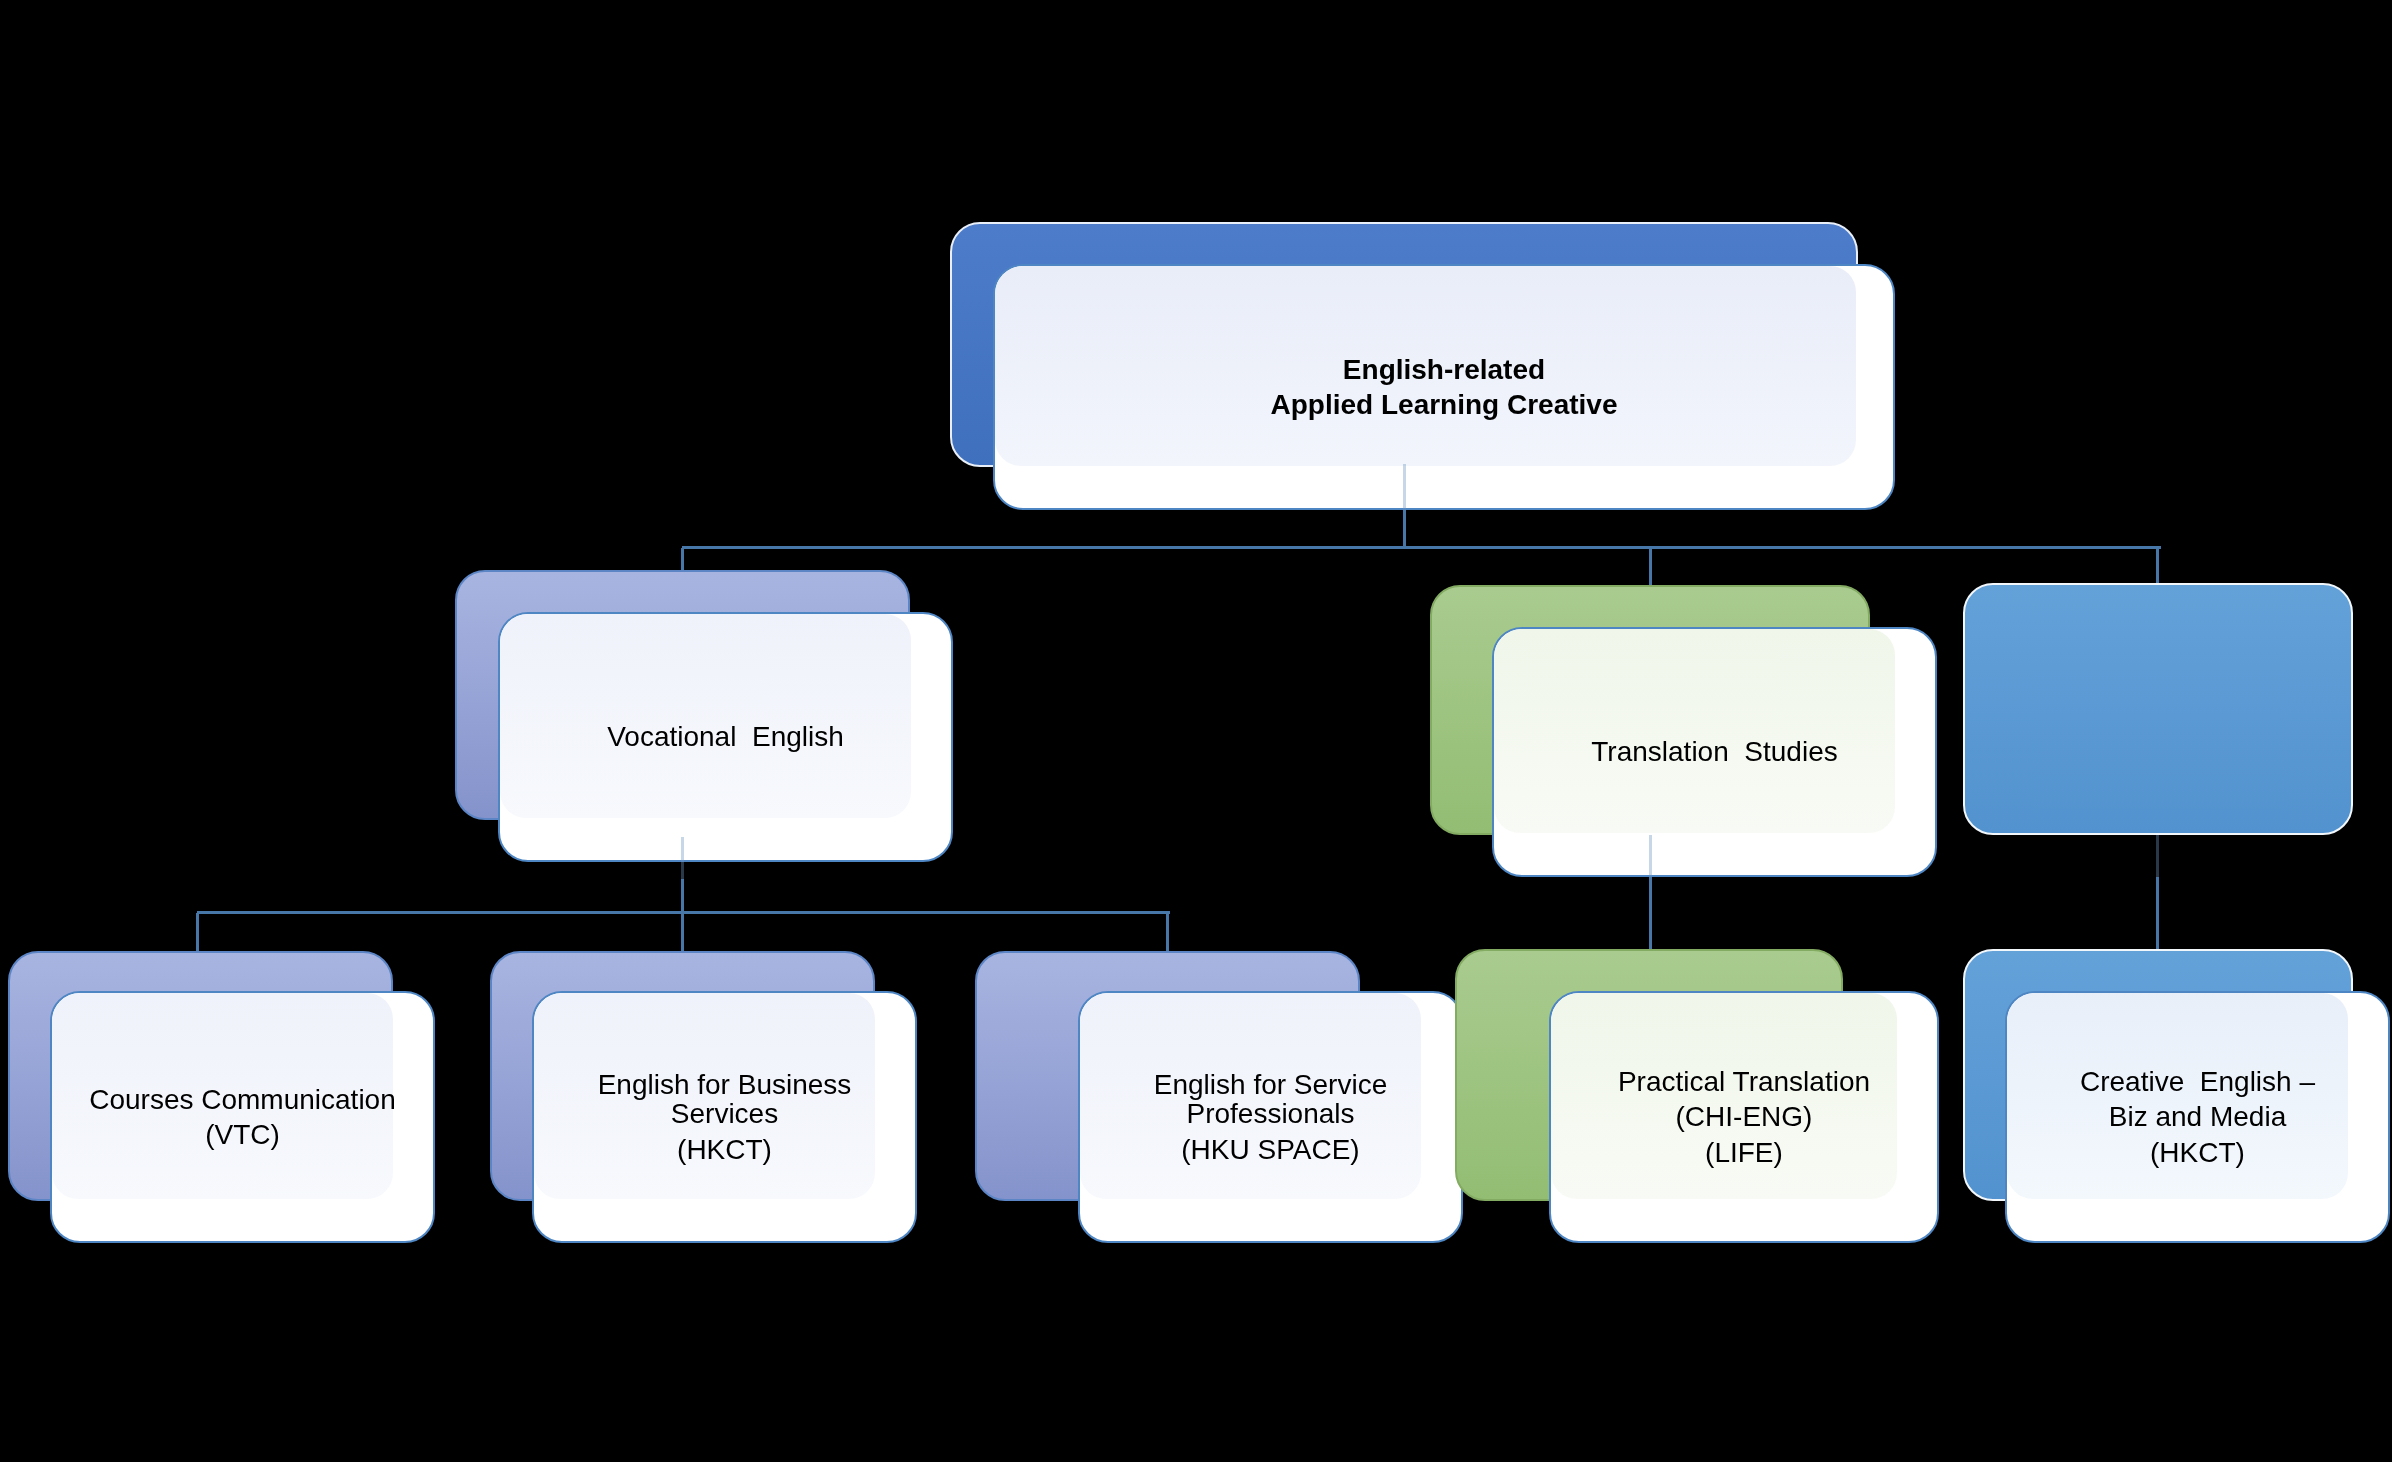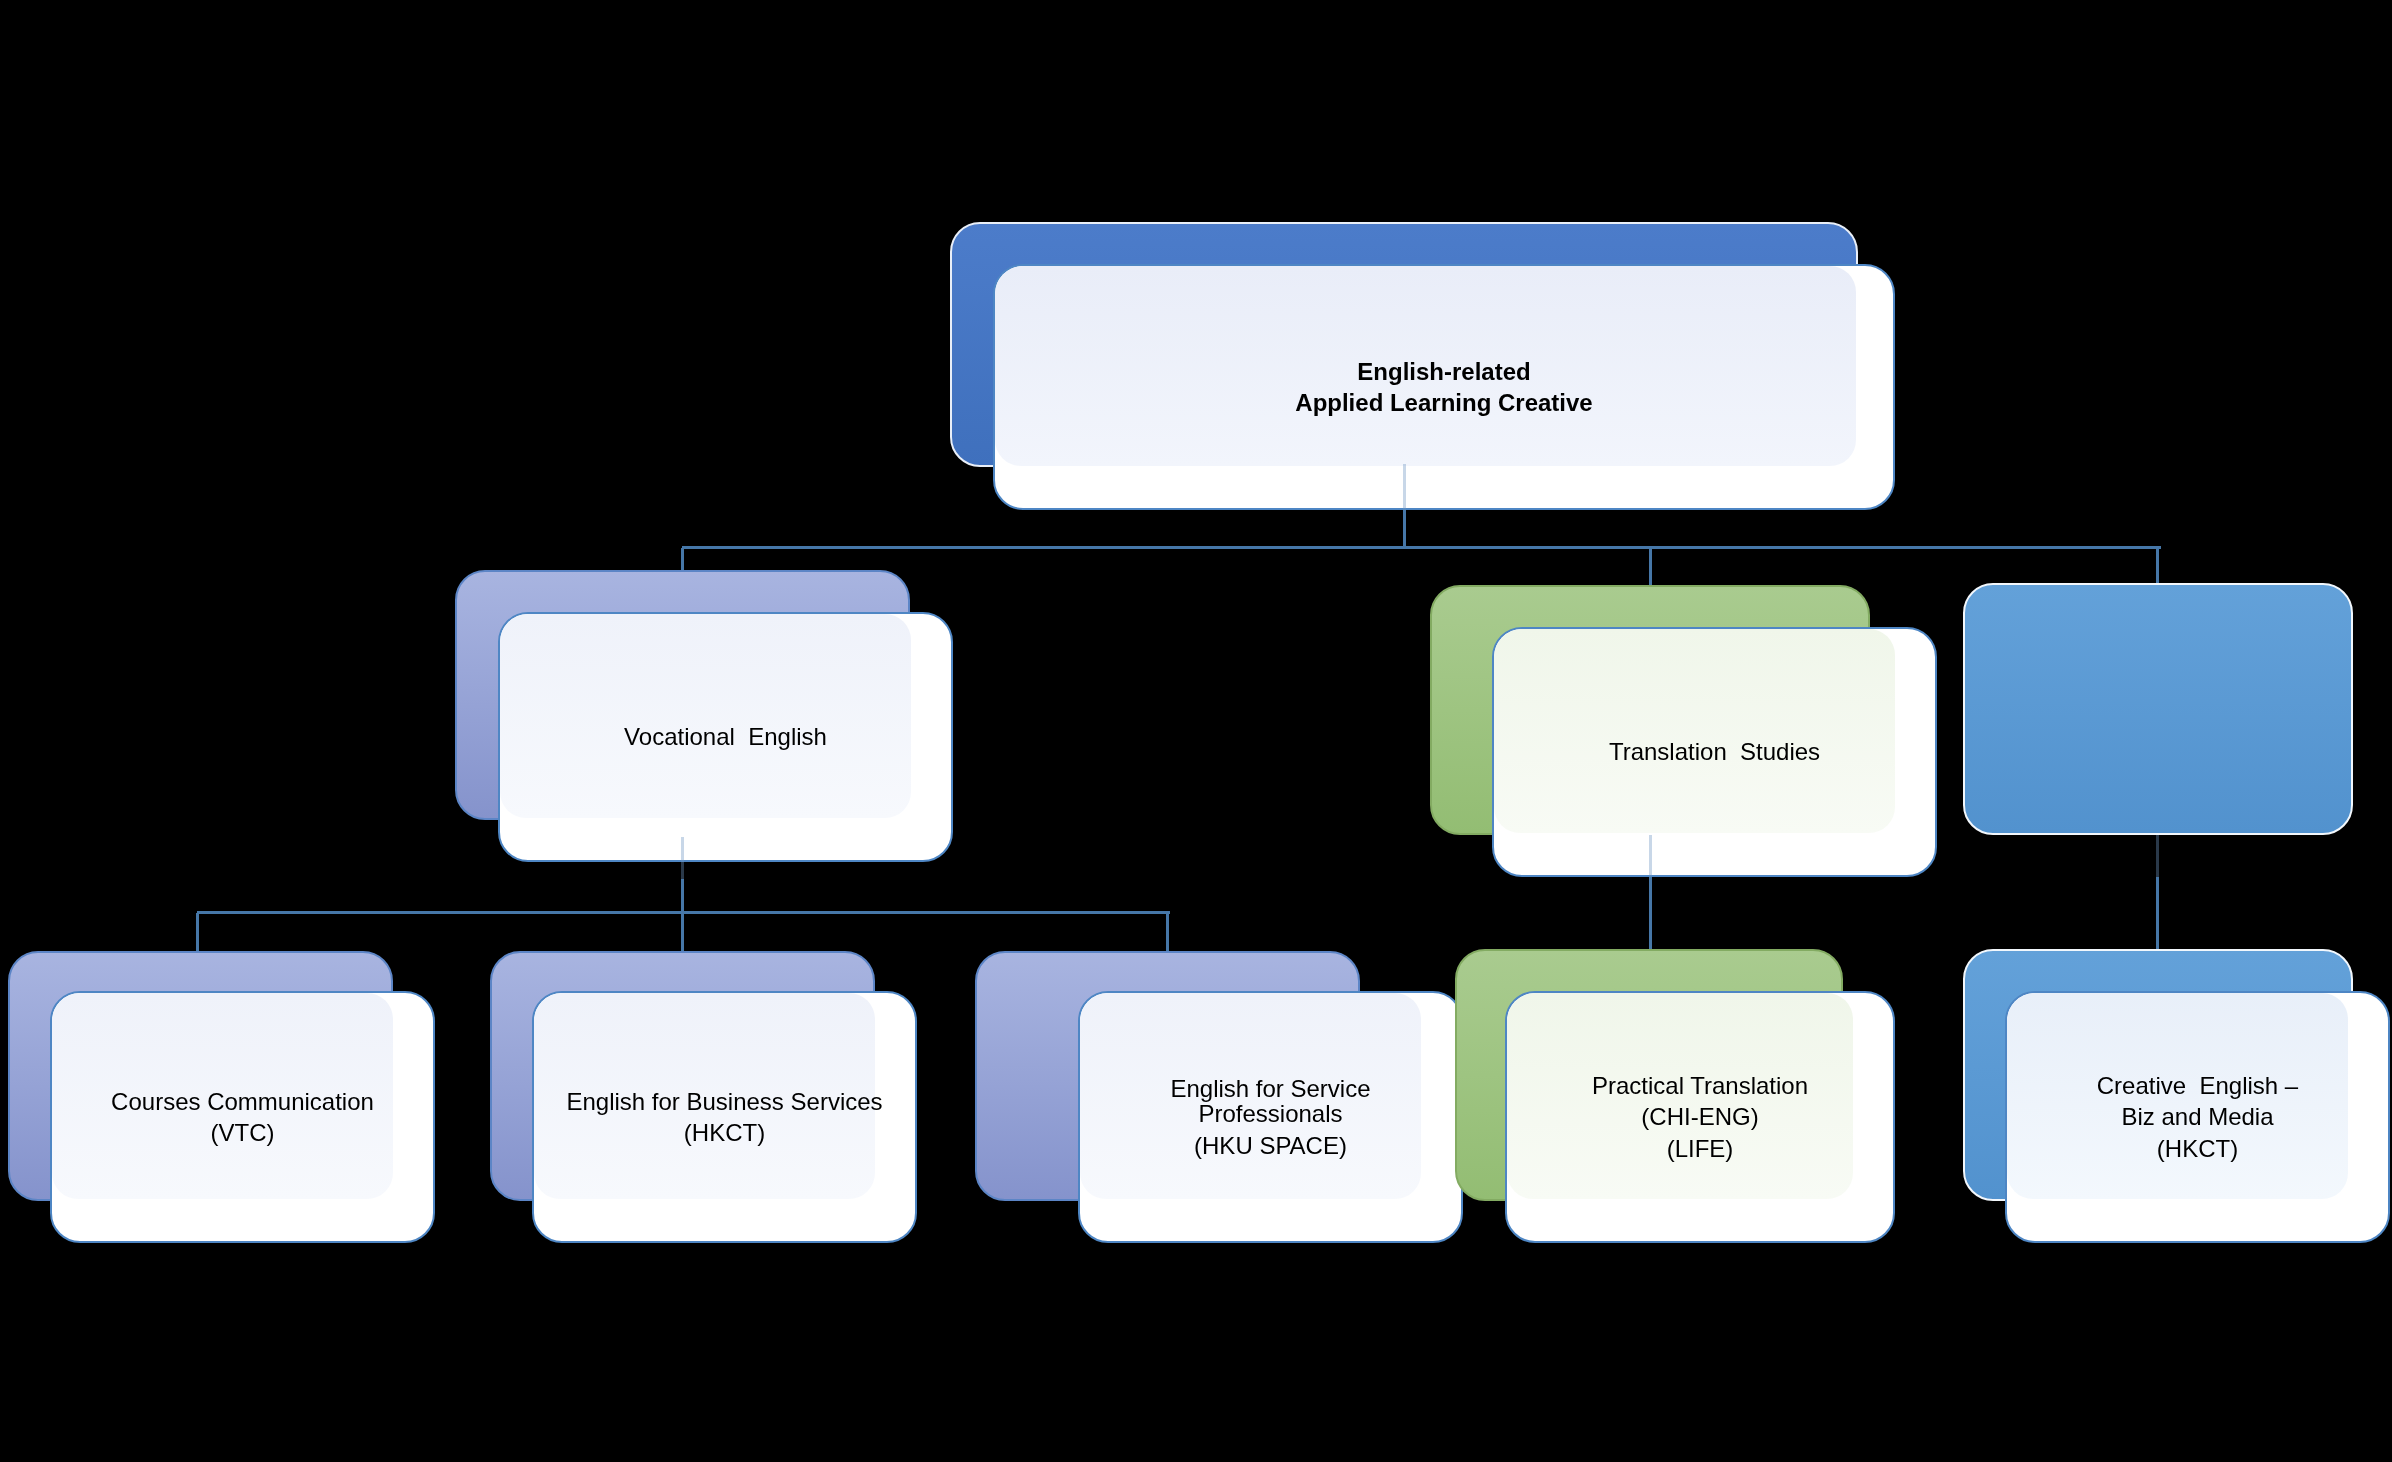--- a/index.html
+++ b/index.html
@@ -39,21 +39,21 @@
   
   .node{position:absolute;z-index:2;}
   .back{position:absolute;left:0;top:0;border-radius:30px;border:2px solid transparent;box-sizing:border-box;}
   .card{
     position:absolute;right:0;bottom:0;
     background:#ffffff;border:2px solid #4E86C4;border-radius:30px;
     box-sizing:border-box;overflow:hidden;
     display:flex;align-items:center;justify-content:center;
   }
   .tint{position:absolute;left:0;top:0;right:40px;bottom:42px;border-radius:26px;}
-  .label{position:relative;z-index:2;text-align:center;color:#000;font-size:24px;line-height:1.05;padding:0 20px;}
+  .label{position:relative;z-index:2;text-align:center;color:#000;font-size:28px;line-height:1.05;padding:0 20px;}
   .label p{margin:6px 0;white-space:pre-wrap;}
   .n-root .label p{font-weight:bold;}
 
   
   .theme-root .back{background:linear-gradient(#4C7CCA,#3F70BD);border-color:#E9EFF8;}
   .theme-root .tint{background:linear-gradient(#E9EDF8,#F2F5FC);}
 
   .theme-pw .back{background:linear-gradient(#A8B4E0,#8593CC);border-color:#5C85C6;}
   .theme-pw .tint{background:linear-gradient(#EFF2FA,#F7F9FD);}
 
@@ -87,21 +87,21 @@
   .n-c1 .card{width:385px;height:252px;}
 
   .n-c2{left:490px;top:951px;width:427px;height:292px;}
   .n-c2 .back{width:385px;height:250px;}
   .n-c2 .card{width:385px;height:252px;}
 
   .n-c3{left:975px;top:951px;width:488px;height:292px;}
   .n-c3 .back{width:385px;height:250px;}
   .n-c3 .card{width:385px;height:252px;}
 
-  .n-c4{left:1455px;top:949px;width:440px;height:294px;}
+  .n-c4{left:1455px;top:949px;width:484px;height:294px;}
   .n-c4 .back{width:388px;height:252px;}
   .n-c4 .card{width:390px;height:252px;}
 
   .n-c5{left:1963px;top:949px;width:427px;height:294px;}
   .n-c5 .back{width:390px;height:252px;}
   .n-c5 .card{width:385px;height:252px;}
 </style>
 </head>
 <body>
 

